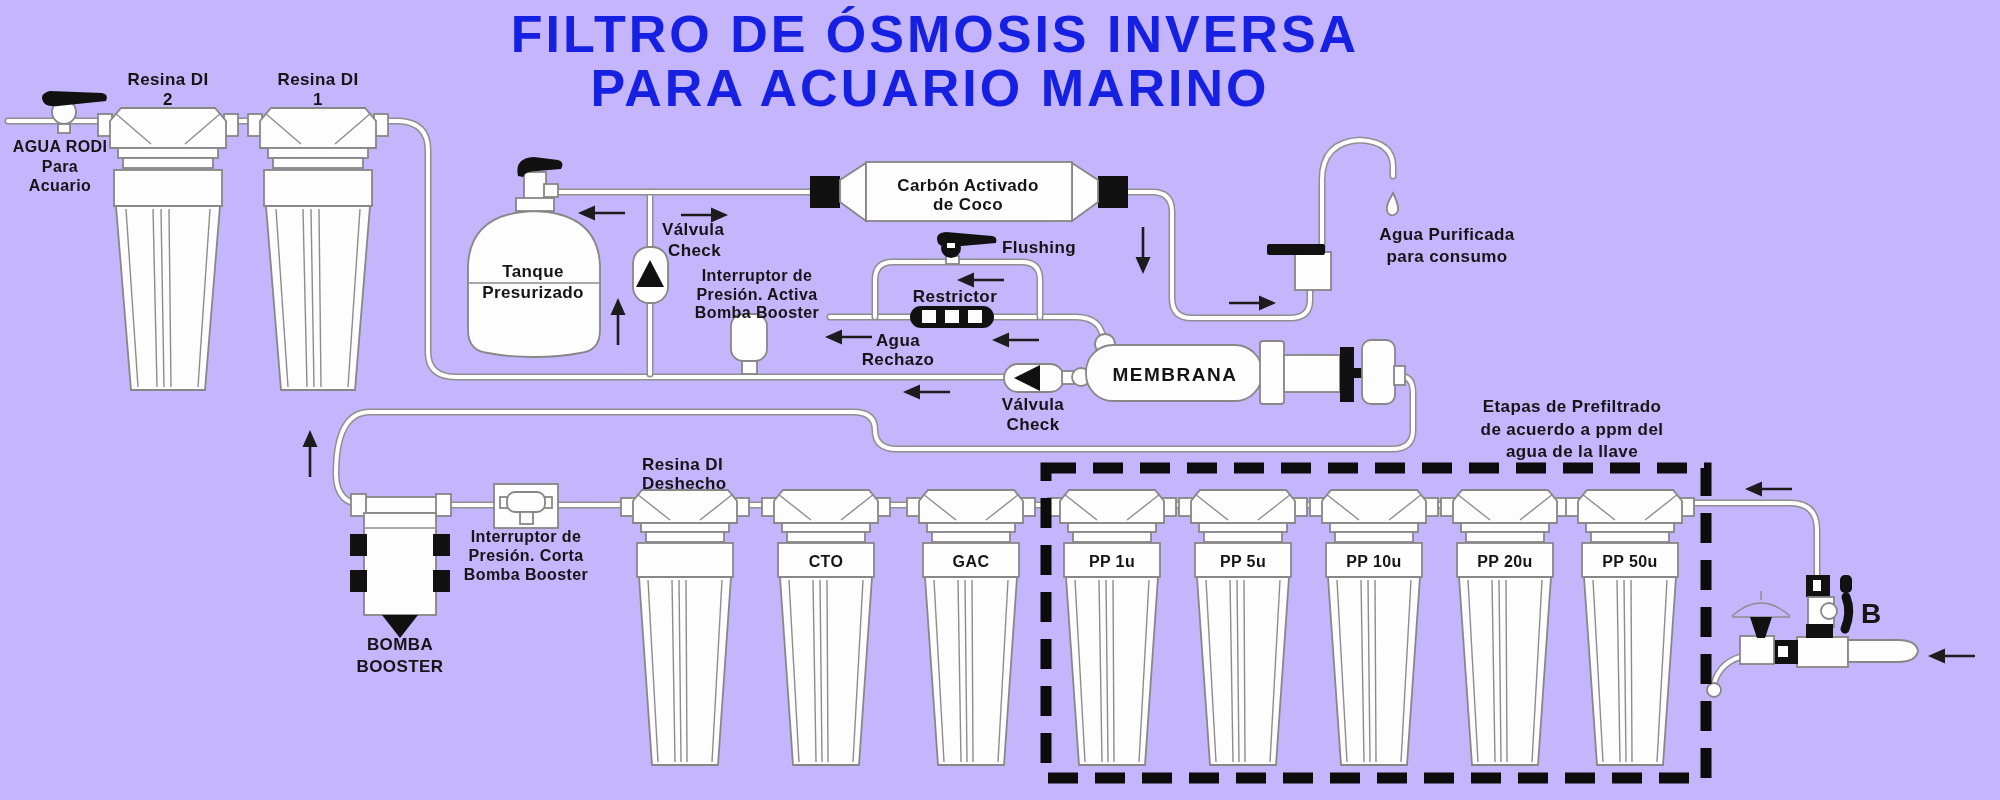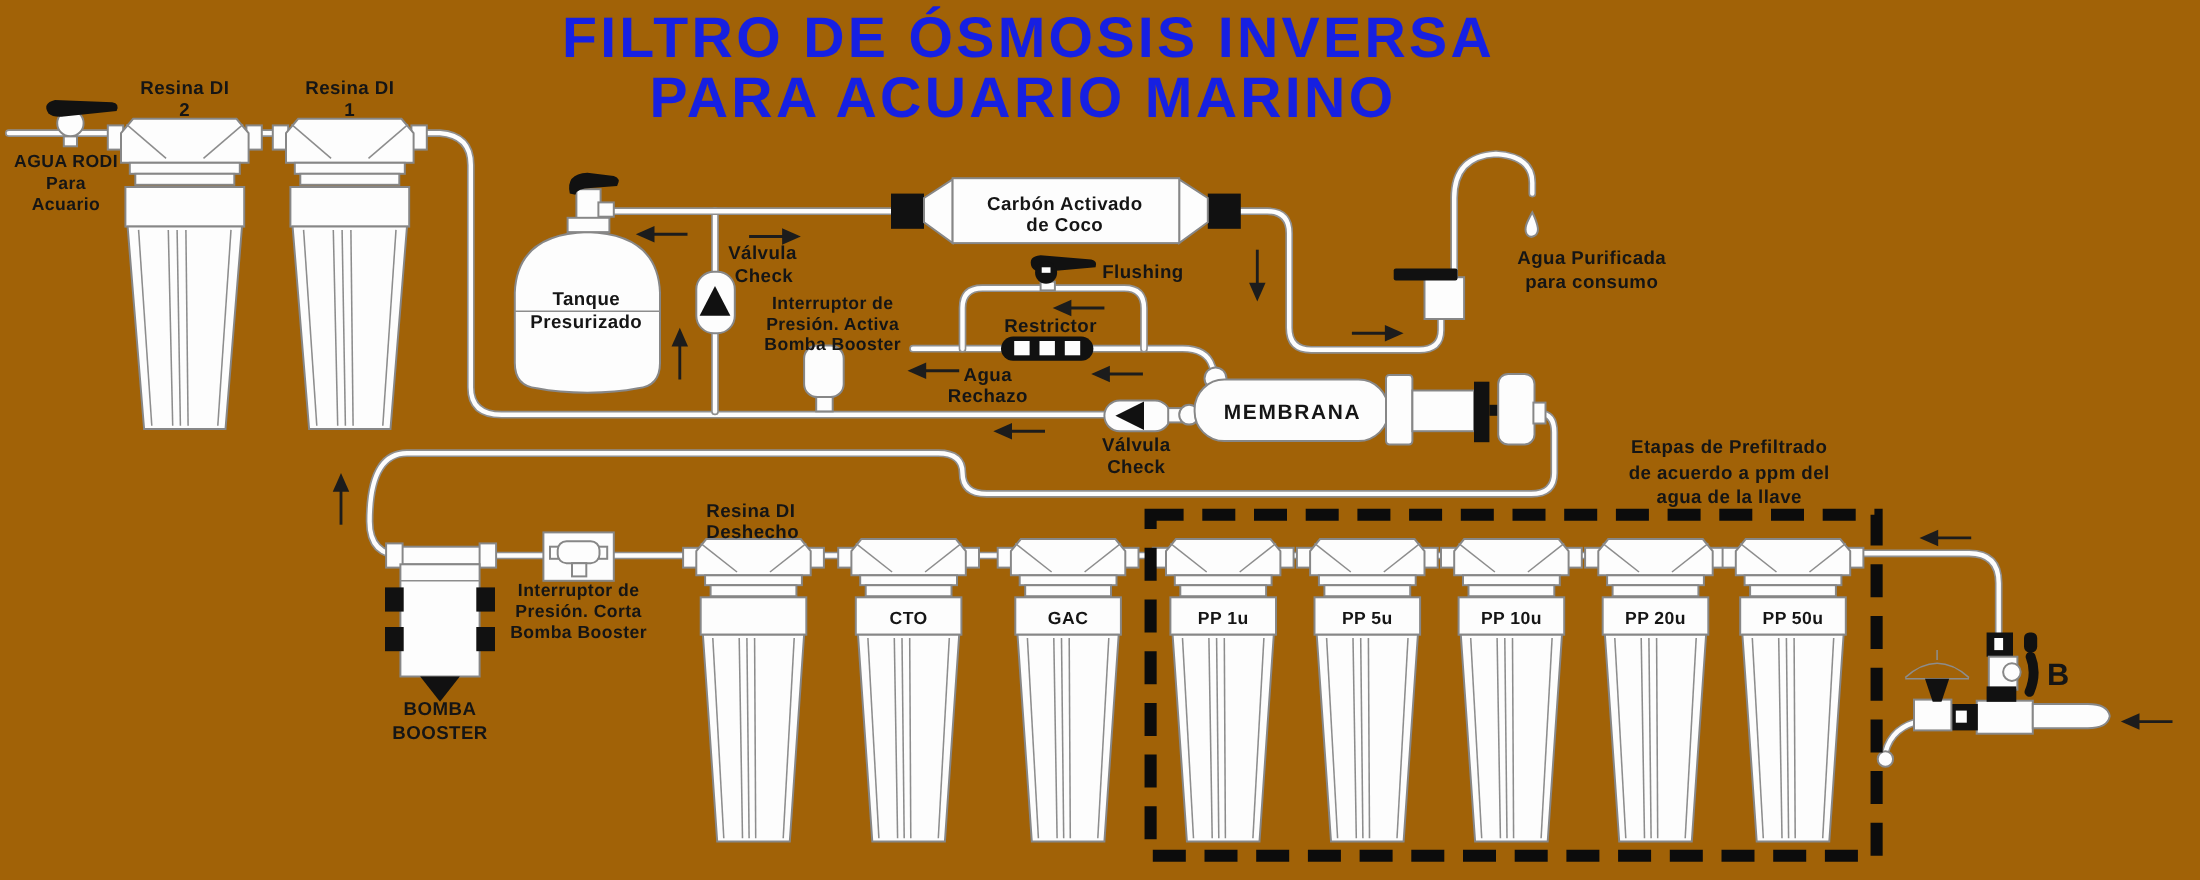--- a/index.html
+++ b/index.html
@@ -1,16 +1,16 @@
 <!DOCTYPE html>
 <html><head>
 <meta charset="utf-8">
 <style>
   html,body{margin:0;padding:0;background:#e9e9e7;}
-  .page{width:2000px;height:800px;background:#a16207;position:relative;overflow:hidden;}
+  .page{width:2000px;height:800px;background:#c4b5fd;position:relative;overflow:hidden;}
   svg{display:block;}
   .pipe{fill:none;stroke:#8f8f8f;stroke-width:7;stroke-linecap:round;stroke-linejoin:round;}
   .pipe-inner{fill:none;stroke:#fdfdfd;stroke-width:4;stroke-linecap:round;stroke-linejoin:round;}
   .outline{fill:#fdfdfd;stroke:#878787;stroke-width:1.8;}
   .thin{stroke:#8d8d8d;stroke-width:1.4;fill:none;}
   .blk{fill:#111;stroke:none;}
   .blkline{stroke:#111;fill:none;}
   .arrow{stroke:#1c1c1c;fill:#1c1c1c;stroke-width:2.6;}
   text{font-family:"Liberation Sans",sans-serif;fill:#151515;text-anchor:middle;}
   .title-line{font-size:52px;font-weight:bold;fill:#1620e2;letter-spacing:3px;}

